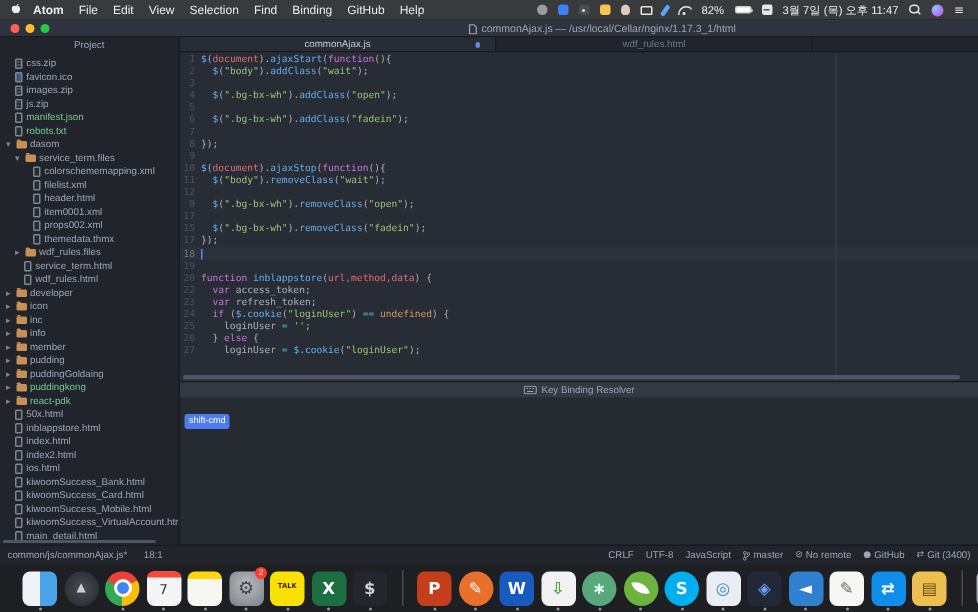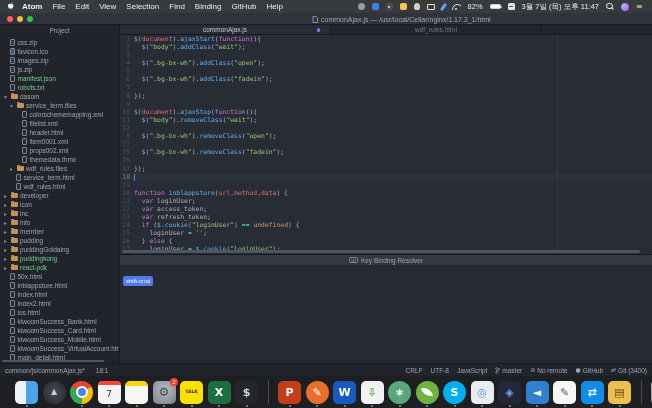--- a/index.html
+++ b/index.html
@@ -423,42 +423,34 @@
               </div>
               <div class="code-line">
                 <span class="gutter">17</span>
                 <span class="code-text"></span>
               </div>
               <div class="code-line">
                 <span class="gutter">15</span>
                 <span class="code-text"><span class="tok-p">  </span><span class="tok-f">$</span><span class="tok-p">(</span><span class="tok-s">".bg-bx-wh"</span><span class="tok-p">).</span><span class="tok-f">removeClass</span><span class="tok-p">(</span><span class="tok-s">"fadein"</span><span class="tok-p">);</span></span>
               </div>
               <div class="code-line">
-                <span class="gutter">16</span>
-                <span class="code-text"></span>
-              </div>
-              <div class="code-line">
                 <span class="gutter">17</span>
                 <span class="code-text"><span class="tok-p">});</span></span>
               </div>
               <div class="code-line cursor-line">
                 <span class="gutter">18</span>
                 <span class="code-text"><span class="caret"></span></span>
               </div>
               <div class="code-line">
                 <span class="gutter">19</span>
                 <span class="code-text"></span>
               </div>
               <div class="code-line">
                 <span class="gutter">20</span>
                 <span class="code-text"><span class="tok-k">function</span><span class="tok-p"> </span><span class="tok-f">inblappstore</span><span class="tok-p">(</span><span class="tok-v">url,method,data</span><span class="tok-p">) {</span></span>
-              </div>
-              <div class="code-line">
-                <span class="gutter">21</span>
-                <span class="code-text"><span class="tok-p">  </span><span class="tok-k">var</span><span class="tok-p"> loginUser;</span></span>
               </div>
               <div class="code-line">
                 <span class="gutter">22</span>
                 <span class="code-text"><span class="tok-p">  </span><span class="tok-k">var</span><span class="tok-p"> access_token;</span></span>
               </div>
               <div class="code-line">
                 <span class="gutter">23</span>
                 <span class="code-text"><span class="tok-p">  </span><span class="tok-k">var</span><span class="tok-p"> refresh_token;</span></span>
               </div>
               <div class="code-line">

